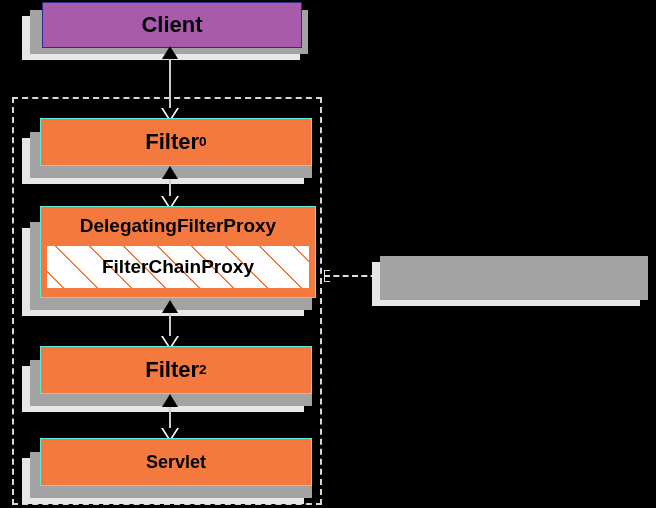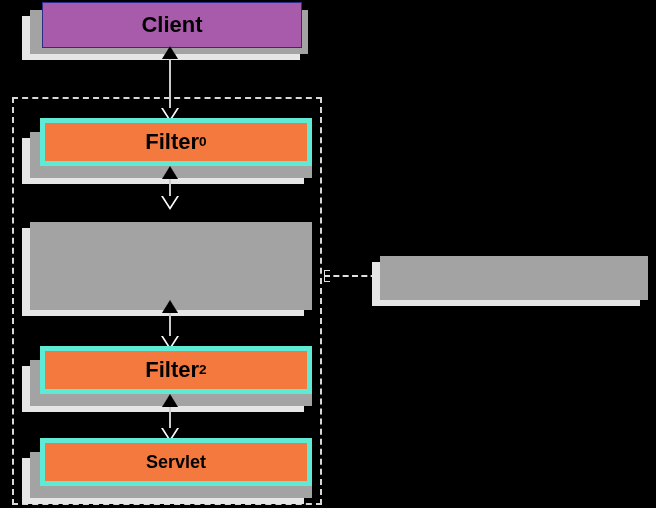--- a/index.html
+++ b/index.html
@@ -41,21 +41,21 @@
     text-align: center;
     line-height: 1.05;
   }
 
   .face.purple {
     background: #a85baa;
     border: 1.5px solid #2c2c8a;
   }
   .face.orange {
     background: #f4793f;
-    border: 5px solid #5eead4;
+    border: 1px solid #5eead4;
   }
   .face.tan {
     background: #c4beb0;
     border: 1.5px solid #2c2c8a;
   }
 
   
   .delegating {
     flex-direction: column;
     justify-content: flex-start;
@@ -244,20 +244,24 @@
 
   <div class="varrow" style="left:155px; top:166px; width:30px; height:44px;">
     <div class="stem" style="top:8px; height:26px;"></div>
     <div class="head-up-solid" style="top:0px;"></div>
     <div class="head-down-hollow" style="top:30px;"></div>
   </div>
 
   <div class="node" style="left:22px; top:206px; width:292px; height:112px;">
     <div class="shadow-far" style="left:0px; top:22px; width:282px; height:88px;"></div>
     <div class="shadow-near" style="left:8px; top:16px; width:282px; height:88px;"></div>
+    <div class="face orange delegating" style="left:18px; top:0px; width:276px; height:92px;">
+      <div class="dfp-title">DelegatingFilterProxy</div>
+      <div class="hatch-box">FilterChainProxy</div>
+    </div>
   </div>
 
   <div class="hconn" style="left:324px; top:268px; width:62px; height:16px;">
     <div class="hstem"></div>
     <div class="htail"></div>
     <div class="hhead"></div>
   </div>
 
   <div class="node" style="left:372px; top:248px; width:280px; height:64px;">
     <div class="shadow-far" style="left:0px; top:14px; width:268px; height:44px;"></div>

